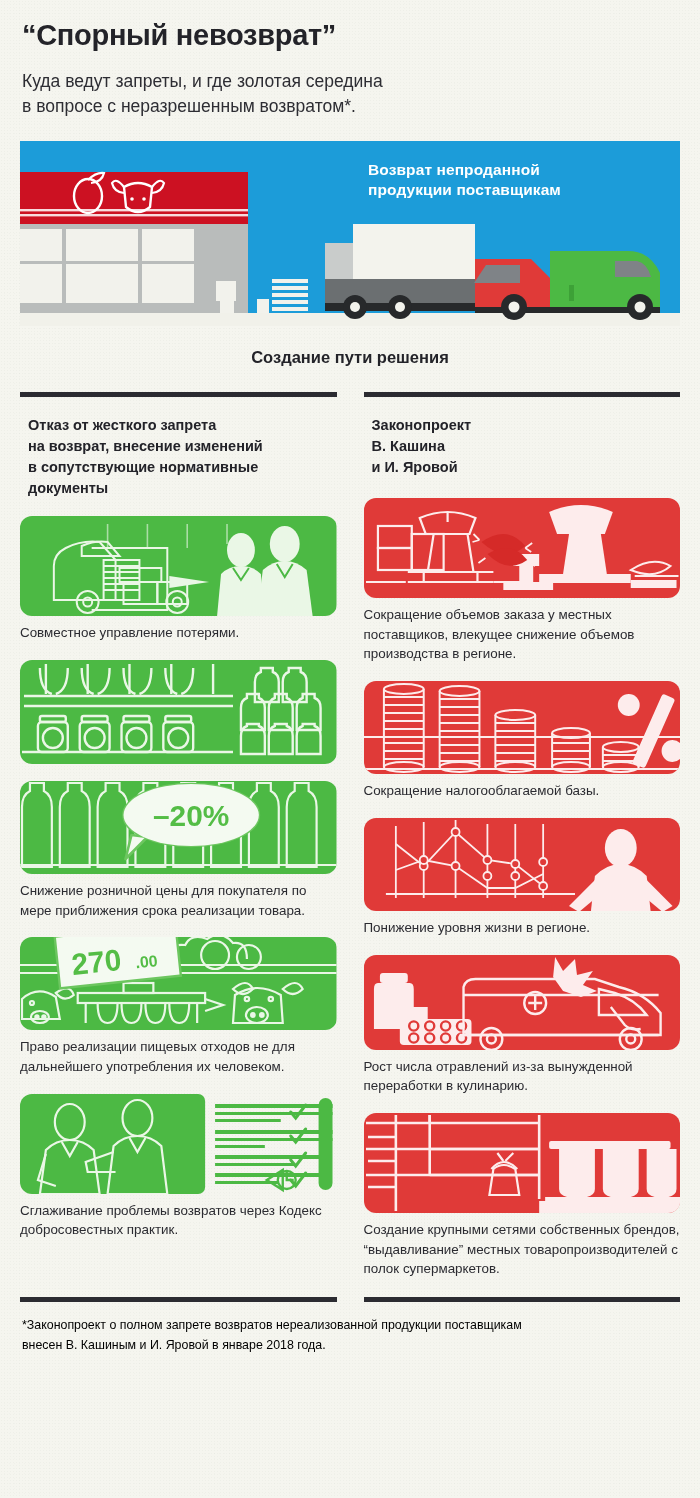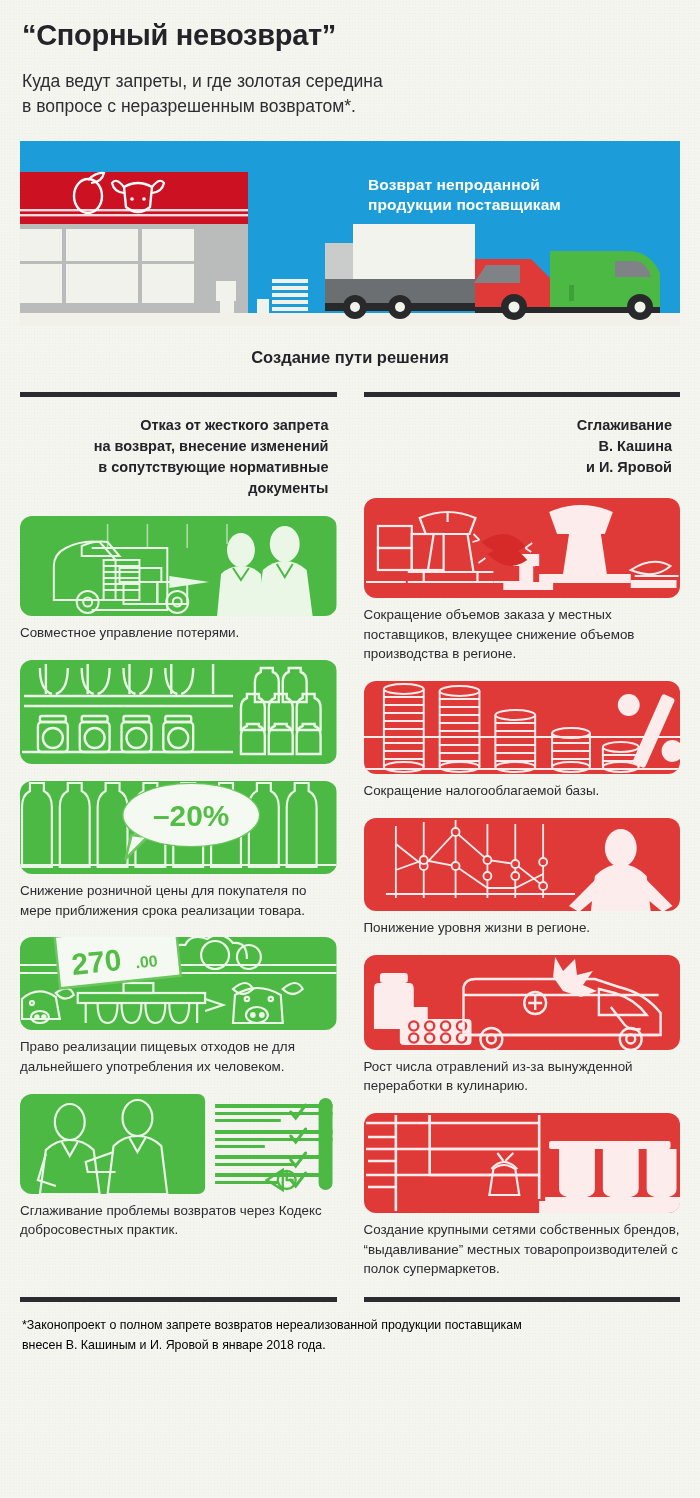--- a/index.html
+++ b/index.html
@@ -51,21 +51,21 @@
     margin: 22px 20px 0 20px;
     height: 185px;
     position: relative;
     overflow: hidden;
     background: linear-gradient(180deg,#1c9cd9 0%, #1a93cf 100%);
   }
   .hero svg { display: block; width: 100%; height: 100%; }
   .hero-caption {
     position: absolute;
     left: 348px;
-    top: 34px;
+    top: 19px;
     color: #fff;
     font-size: 15.5px;
     font-weight: bold;
     line-height: 1.33;
     letter-spacing: .1px;
   }
 
   
   .section-heading {
     text-align: center;
@@ -84,21 +84,21 @@
   }
   .col { width: 318px; }
 
   .rule {
     height: 5px;
     background: #2b2b31;
     width: 100%;
   }
 
   .col-title {
-    text-align: right;
+    text-align: left;
     font-size: 14.5px;
     font-weight: bold;
     line-height: 1.46;
     color: #232329;
     padding: 18px 8px 0 8px;
   }
 
   .card { margin-top: 17px; }
   .card:first-of-type { margin-top: 0; }
 
@@ -411,21 +411,21 @@
             <rect x="300" y="4" width="14" height="92" rx="7" fill="#4cb944"></rect>
           </svg>
         </div>
         <div class="caption">Сглаживание проблемы возвратов через Кодекс добросовестных практик.</div>
       </div>
     </div>
 
     <div class="col">
       <div class="rule"></div>
       <div class="col-title">
-        <div>Сглаживание</div>
+        <div>Законопроект</div>
         <div>В. Кашина</div>
         <div>и И. Яровой</div>
       </div>
 
       <div class="card" style="margin-top:20px">
         <div class="art" style="height:100px">
           <svg viewBox="0 0 318 100" preserveAspectRatio="none">
             <rect width="318" height="100" rx="7" fill="#e03a38"></rect>
             <g stroke="#fdecec" stroke-width="2.2" fill="none">
               <rect x="14" y="28" width="34" height="22"></rect>

